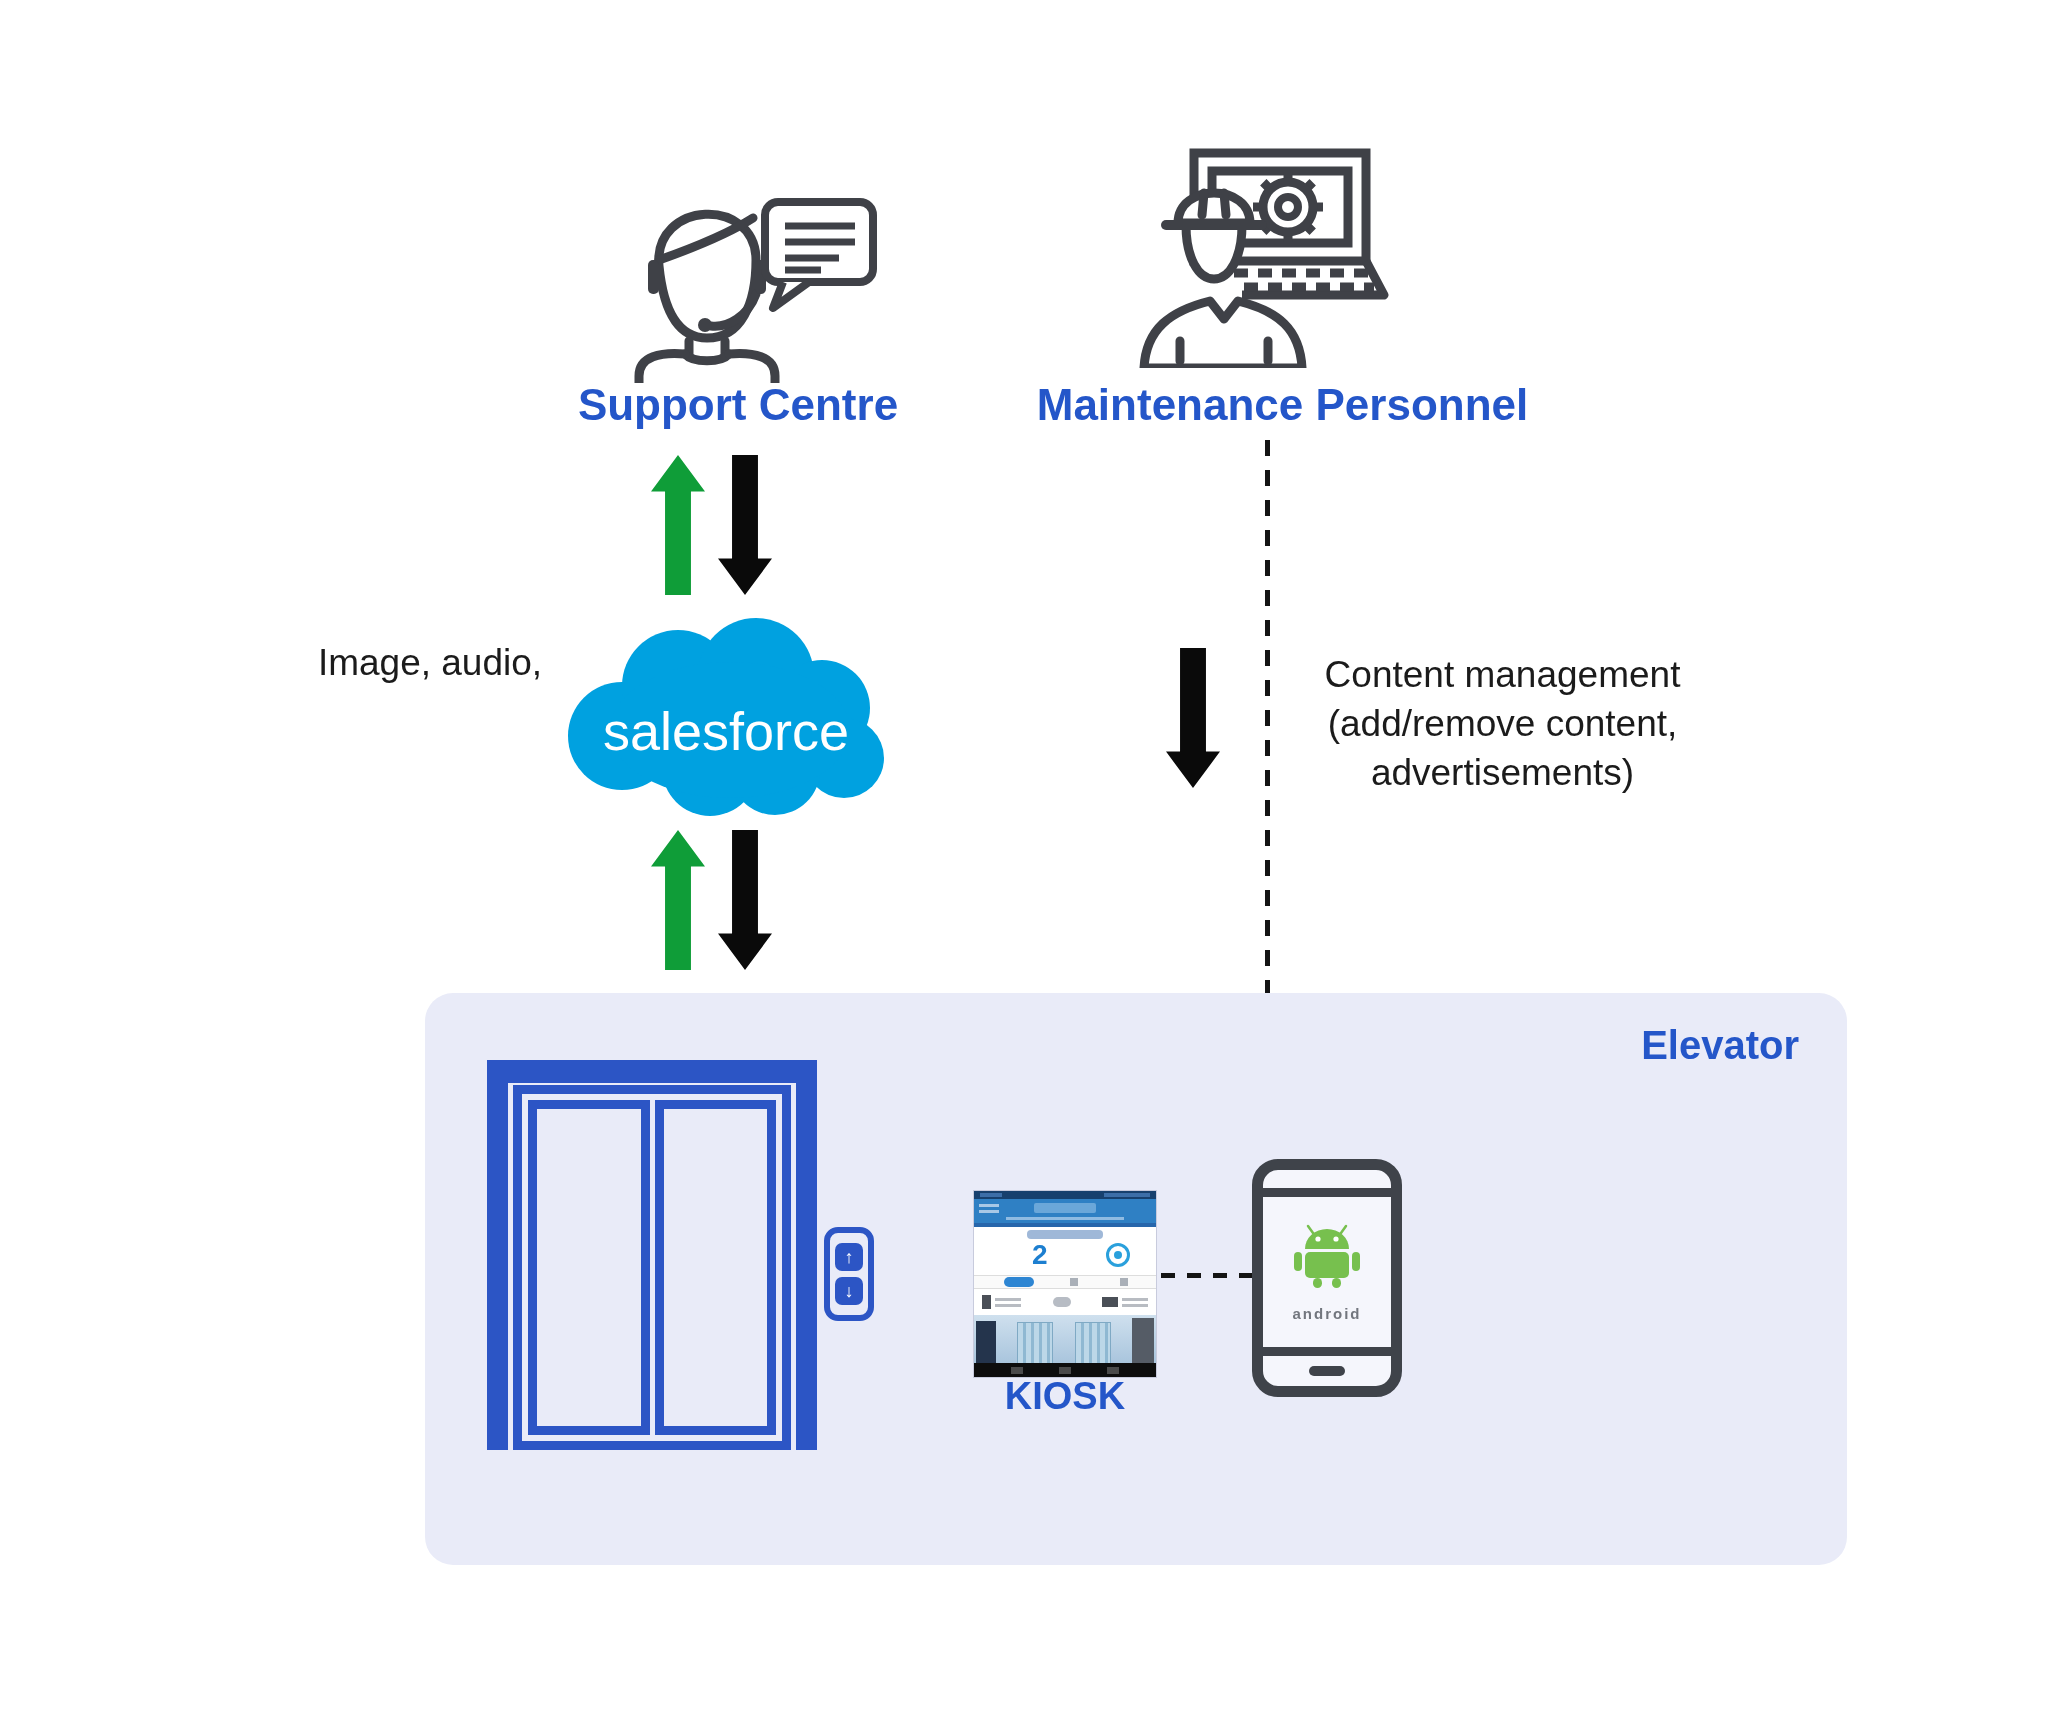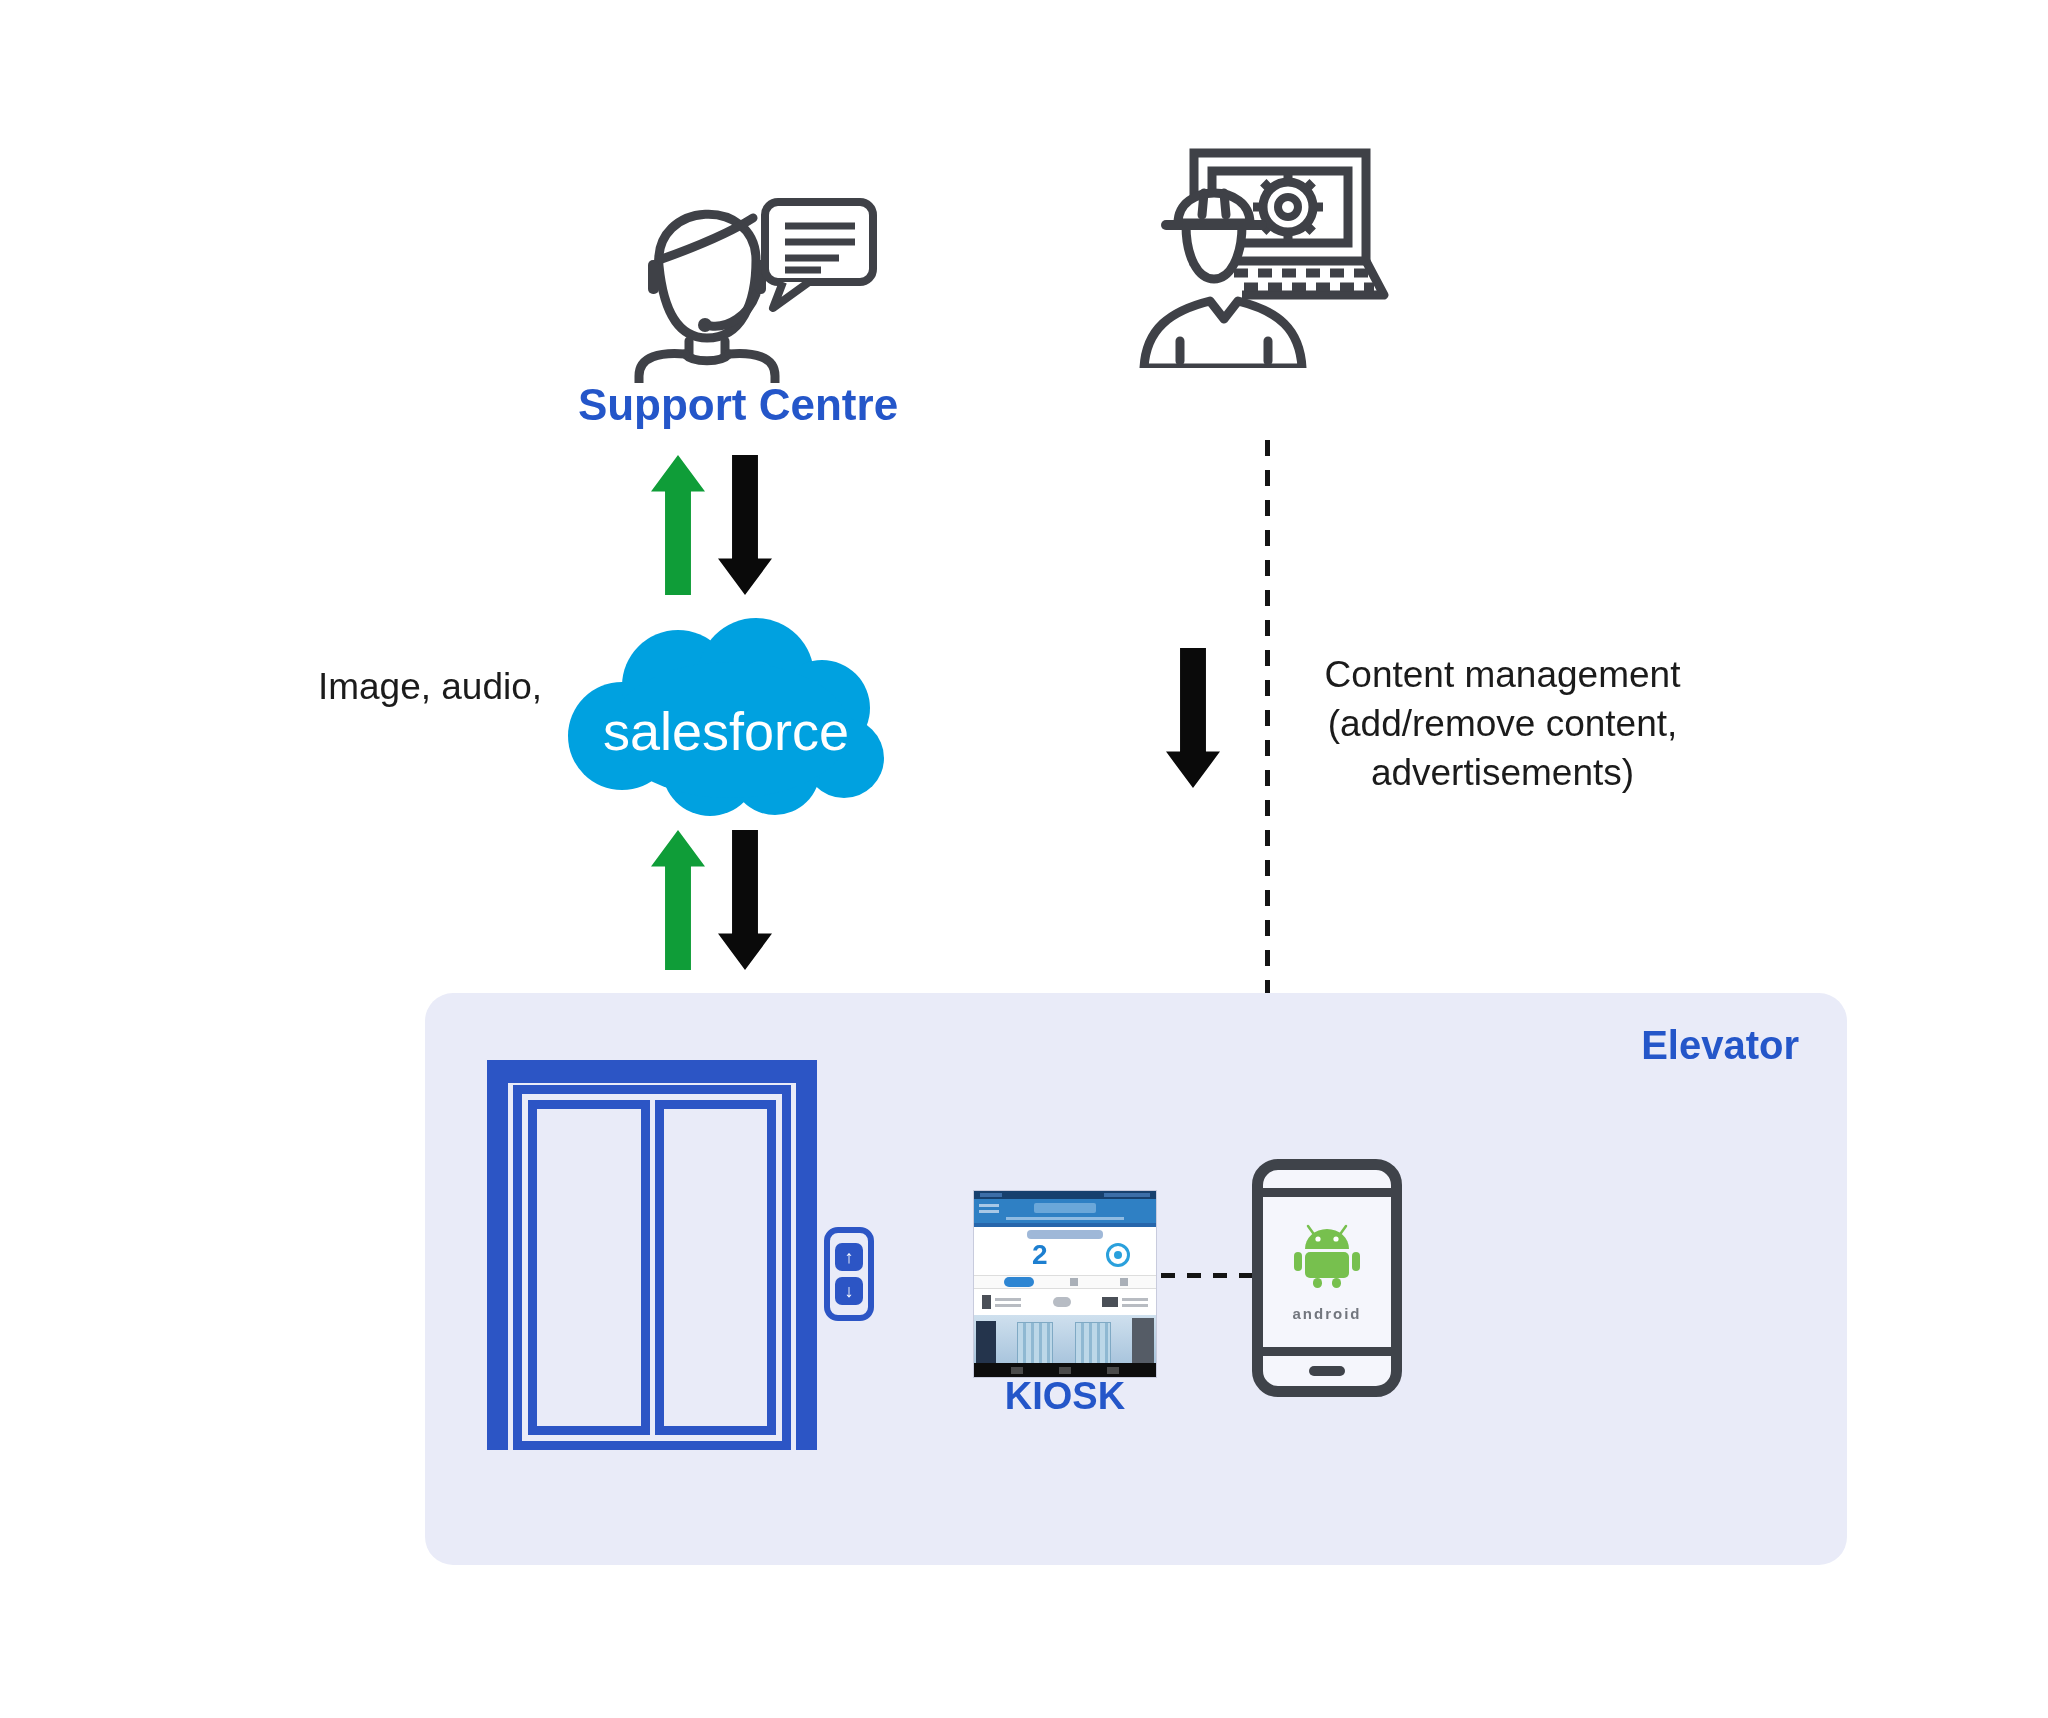--- a/index.html
+++ b/index.html
@@ -114,39 +114,40 @@
     </g>
     <g stroke="#3F4147" stroke-width="9" fill="#FFFFFF" stroke-linejoin="round" stroke-linecap="round">
       <path d="M 22 235 C 24 196 48 178 88 168 L 102 186 L 116 168 C 156 178 178 196 180 235 Z"></path>
       <path d="M 64 92 C 64 124 76 146 92 146 C 108 146 120 124 120 92 Z"></path>
       <path d="M 56 90 C 56 50 128 50 128 90 Z"></path>
       <path d="M 44 92 L 140 92" stroke-width="10"></path>
       <path d="M 82 60 L 80 82 M 102 60 L 104 82" fill="none"></path>
       <path d="M 58 208 L 58 228 M 146 208 L 146 228" fill="none"></path>
     </g>
   </svg>
+  <div class="abs blue-label" style="left:1030px; top:380px; width:505px;">Maintenance Personnel</div>
 
   <div class="arrow up" style="left:651px; top:455px;"></div>
   <div class="arrow down" style="left:718px; top:455px;"></div>
 
   <svg class="abs" style="left:560px; top:608px;" width="330" height="215" viewBox="0 0 330 215">
     <g fill="#00A1E0">
       <circle cx="62" cy="128" r="54"></circle>
       <circle cx="118" cy="78" r="56"></circle>
       <circle cx="196" cy="68" r="58"></circle>
       <circle cx="262" cy="100" r="48"></circle>
       <circle cx="284" cy="150" r="40"></circle>
       <circle cx="150" cy="160" r="48"></circle>
       <circle cx="215" cy="162" r="45"></circle>
       <ellipse cx="170" cy="122" rx="120" ry="68"></ellipse>
     </g>
     <text x="166" y="142" text-anchor="middle" fill="#ffffff" font-size="54" font-family="Liberation Sans, sans-serif">salesforce</text>
   </svg>
 
-  <div class="abs note" style="left:230px; top:662px; width:400px;">
+  <div class="abs note" style="left:230px; top:638px; width:400px;">
     <div>Image, audio,</div>
   </div>
 
   <div class="arrow up" style="left:651px; top:830px;"></div>
   <div class="arrow down" style="left:718px; top:830px;"></div>
 
   <div class="dash-v" style="left:1265px; top:440px; height:553px;"></div>
 
   <div class="arrow down" style="left:1166px; top:648px;"></div>
   <div class="abs note" style="left:1305px; top:650px; width:395px;">

